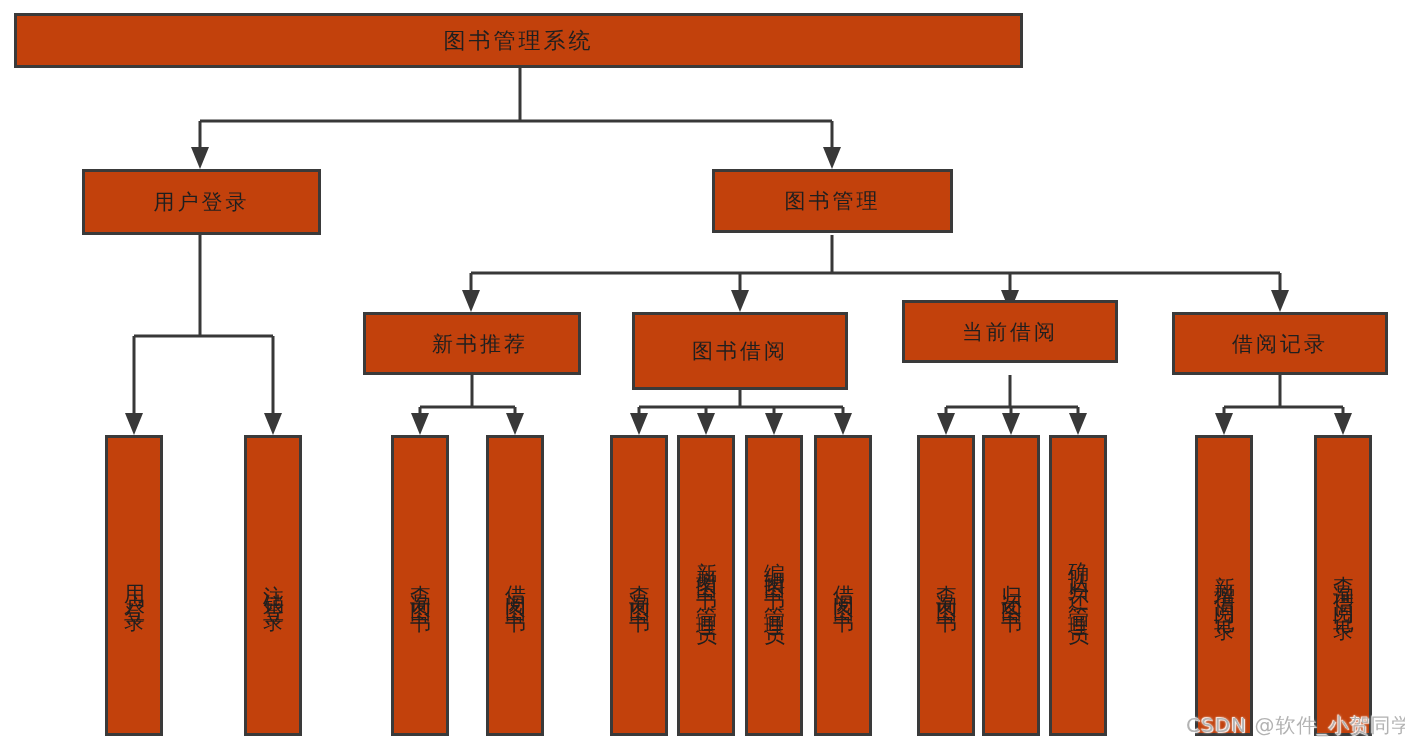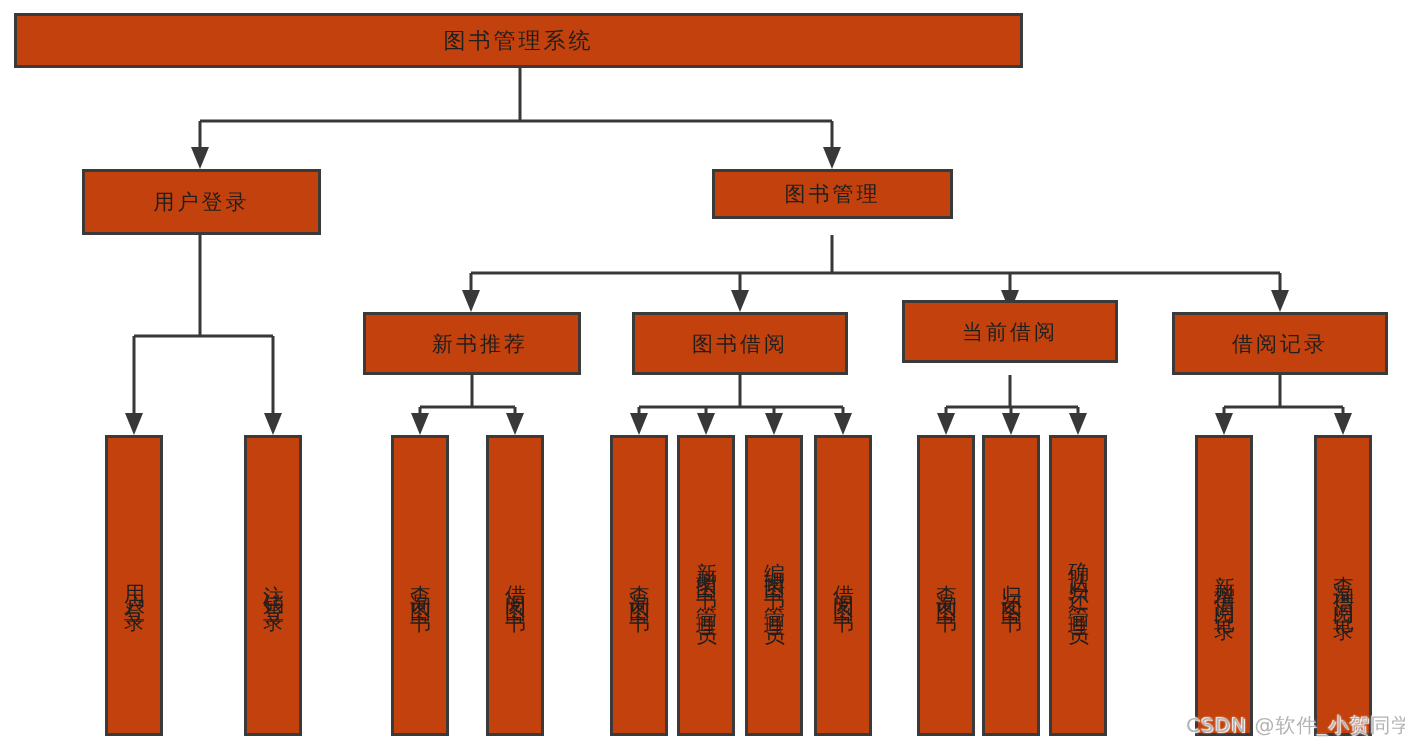--- a/index.html
+++ b/index.html
@@ -124,28 +124,28 @@
     </g>
   </svg>
 
   <div class="node h title" style="left:14px; top:13px; width:1009px; height:55px;">
     <span>图书管理系统</span>
   </div>
 
   <div class="node h" style="left:82px; top:169px; width:239px; height:66px;">
     <span>用户登录</span>
   </div>
-  <div class="node h" style="left:712px; top:169px; width:241px; height:50px;">
+  <div class="node h" style="left:712px; top:169px; width:241px; height:64px;">
     <span>图书管理</span>
   </div>
 
   <div class="node h" style="left:363px; top:312px; width:218px; height:63px;padding-left:16px;">
     <span>新书推荐</span>
   </div>
-  <div class="node h" style="left:632px; top:312px; width:216px; height:63px;">
+  <div class="node h" style="left:632px; top:312px; width:216px; height:78px;">
     <span>图书借阅</span>
   </div>
   <div class="node h" style="left:902px; top:300px; width:216px; height:63px;">
     <span>当前借阅</span>
   </div>
   <div class="node h" style="left:1172px; top:312px; width:216px; height:63px;">
     <span>借阅记录</span>
   </div>
 
   <div class="node v" style="left:105px; top:435px; width:58px; height:301px;">

